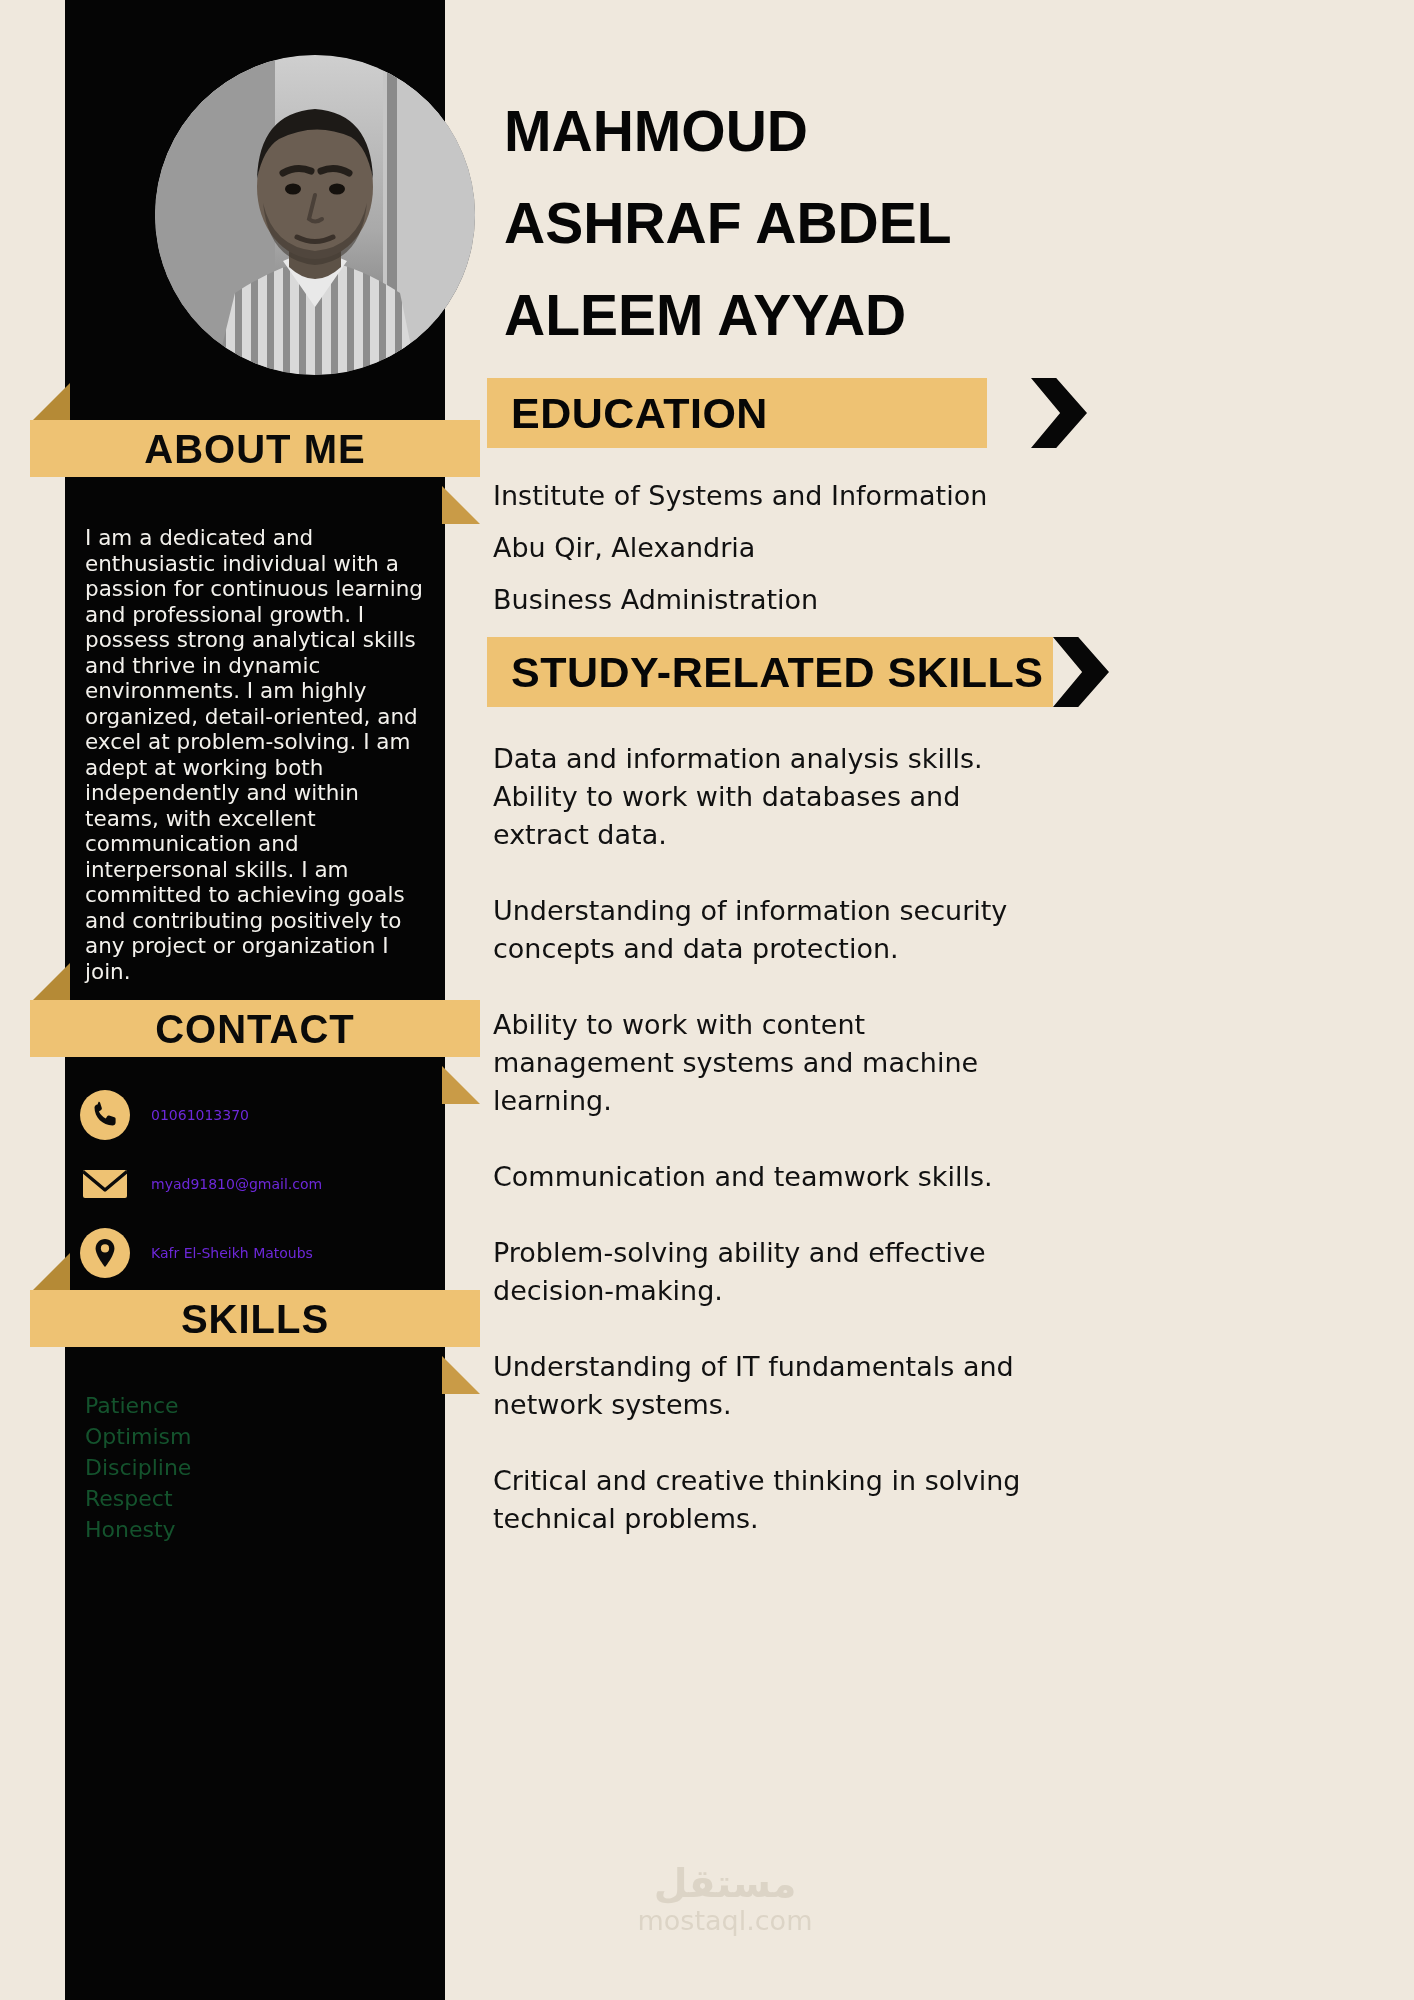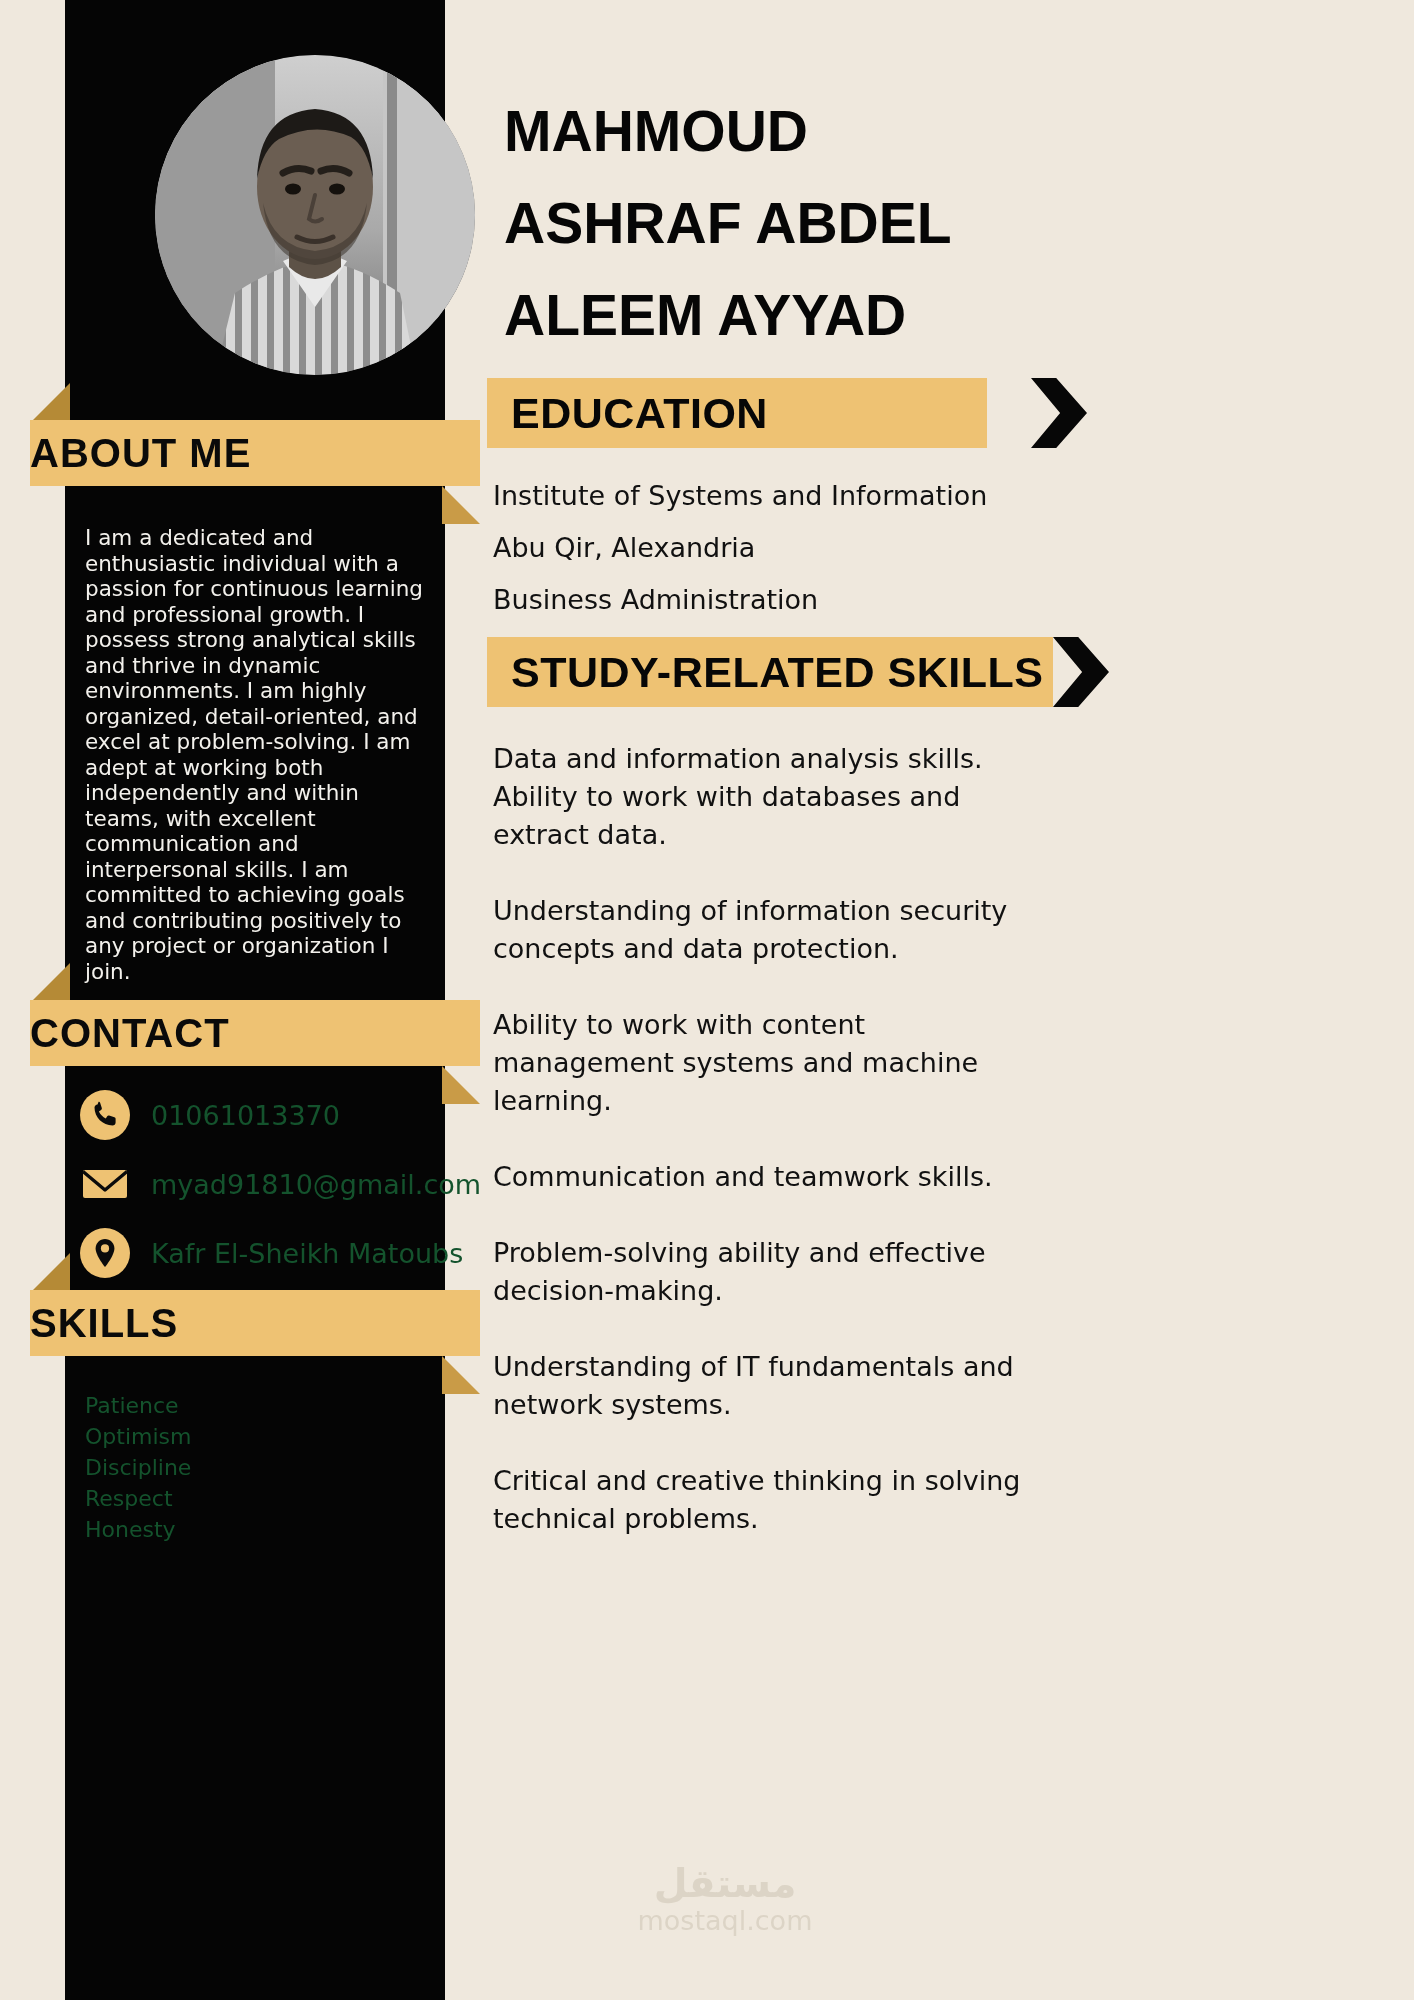--- a/index.html
+++ b/index.html
@@ -32,26 +32,26 @@
     border-radius:50%;
     overflow:hidden;
     background:#7d7d7d;
     z-index:5;
   }
   .photo-svg { display:block; width:320px; height:320px; }
 
   
   .ribbon {
     position:absolute;
-    height:66px;
+    height:57px;
     background:#EEC273;
     z-index:8;
     display:flex;
     align-items:center;
-    justify-content:flex-start;
+    justify-content:center;
   }
   .ribbon-title {
     font-weight:bold;
     font-size:40px;
     letter-spacing:1px;
     color:#0a0a0a;
     line-height:1;
     white-space:nowrap;
   }
   
@@ -97,22 +97,22 @@
   .ci {
     width:50px; height:50px;
     flex:0 0 50px;
     margin-right:21px;
     display:flex;
     align-items:center;
     justify-content:center;
   }
   .ci svg { display:block; }
   .contact-text {
-    color:#14532d;
-    font-size:27px;
+    color:#6d28d9;
+    font-size:14px;
     font-family:"DejaVu Sans", sans-serif;
     white-space:nowrap;
   }
 
   
   .skills-list {
     position:absolute;
     left:85px; top:1390px;
     width:340px;
   }

